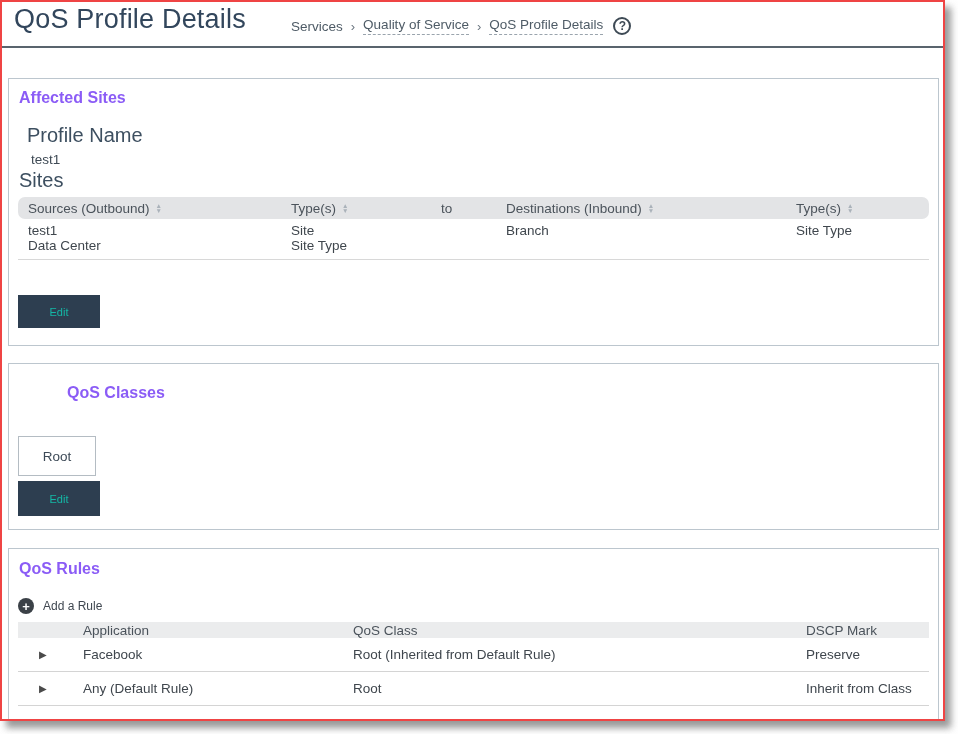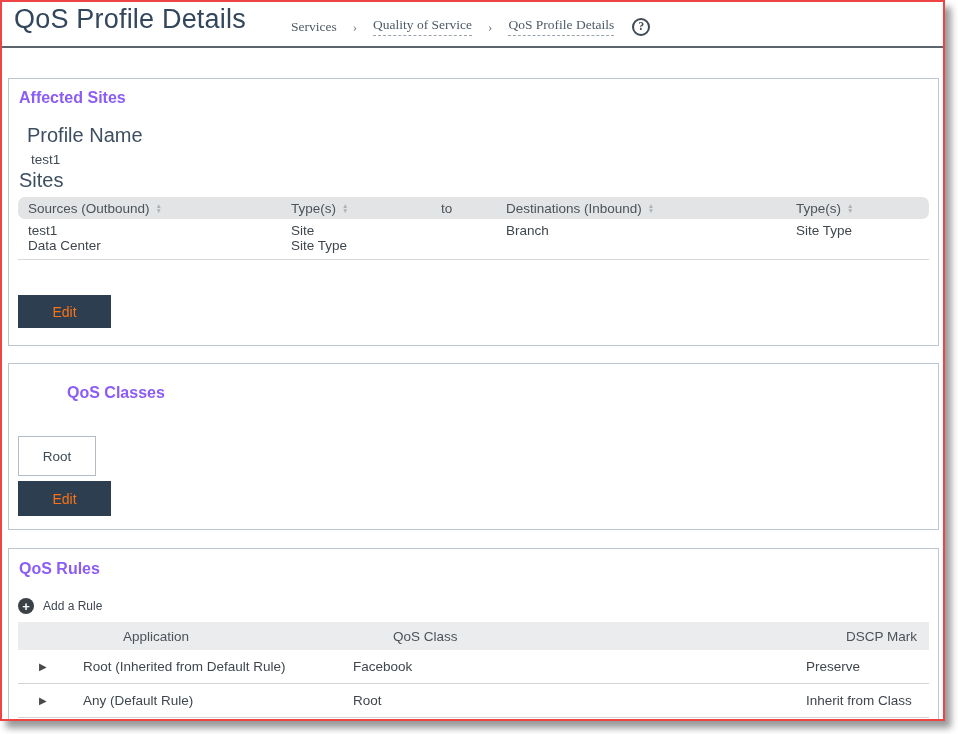--- a/index.html
+++ b/index.html
@@ -8,21 +8,21 @@
     position:absolute; left:0; top:0;
     width:945px; height:721px;
     background:#fff;
     border:2px solid #ef4444;
     box-shadow:6px 7px 7px rgba(110,110,110,0.7);
     overflow:hidden;
   }
   
   .hdr { position:absolute; left:0; top:0; width:100%; height:44px; background:#fff; }
   .page-title { position:absolute; left:12px; top:2px; font-size:27px; font-weight:400; color:#32465c; letter-spacing:0.2px; }
-  .crumbs { position:absolute; left:289px; top:15px; display:flex; align-items:center; gap:16px; font-size:13.5px; color:#4e5b66;font-family:Liberation Serif, serif; }
+  .crumbs { position:absolute; left:289px; top:15px; display:flex; align-items:center; gap:8px; font-size:13.5px; color:#4e5b66; }
   .crumb-link { border-bottom:1px dashed #9aa4ad; padding-bottom:2px; cursor:pointer; }
   .crumb-sep { color:#6b7680; font-size:13px; }
   .help-icon { width:18px; height:18px; border:2px solid #3e4a55; border-radius:50%; color:#3e4a55;
     font-size:12px; font-weight:700; display:flex; align-items:center; justify-content:center; margin-left:2px; cursor:pointer; }
   .hdr-rule { position:absolute; left:0; top:44px; width:100%; border-top:2px solid #59646d; }
   
   .panel { position:absolute; left:6px; width:931px; background:#fff; border:1px solid #bcc6ce; }
   .panel-1 { top:76px; height:268px; }
   .panel-2 { top:361px; height:167px; }
   .panel-3 { top:546px; height:185px; }
@@ -31,31 +31,31 @@
   
   .tbl { position:absolute; left:9px; width:911px; font-size:13.5px; }
   .sites-tbl { top:118px; }
   .sites-head { display:grid; grid-template-columns:263px 150px 65px 290px 1fr; background:#e3e4e6; height:22px; align-items:center; color:#4b535b;border-radius:7px; }
   .sites-head > div { padding-left:10px; white-space:nowrap; cursor:pointer; }
   .sites-head > div.nosort { cursor:default; }
   .sort-ic { display:inline-flex; flex-direction:column; vertical-align:middle; margin-left:6px; line-height:4.5px; font-size:6.5px; color:#aab2ba; }
   .sites-row { display:grid; grid-template-columns:263px 150px 65px 290px 1fr; padding:4px 0 6px 0; border-bottom:1px solid #d8d8d8; color:#3f464d; }
   .sites-row > div { padding-left:10px; line-height:15px; }
   
-  .btn-edit { position:absolute; left:9px; width:93px; height:33px; background:#2d3e50; color:#f97316; border:none;
-    font-size:14px; font-family:"Liberation Sans", sans-serif; cursor:pointer; }
+  .btn-edit { position:absolute; left:9px; width:82px; height:33px; background:#2d3e50; color:#14b8a6; border:none;
+    font-size:11px; font-family:"Liberation Sans", sans-serif; cursor:pointer; }
   .btn-root { position:absolute; left:9px; top:72px; width:78px; height:40px; background:#fff; border:1px solid #b4bcc3;
     font-size:13.5px; color:#3d4a57; font-family:"Liberation Sans", sans-serif; cursor:pointer; }
   
   .add-rule { position:absolute; left:9px; top:49px; display:flex; align-items:center; gap:9px; cursor:pointer; }
   .plus-ic { width:16px; height:16px; border-radius:50%; background:#3b4147; color:#fff; font-size:13px; font-weight:700;
     display:flex; align-items:center; justify-content:center; line-height:1; }
   .add-rule-label { font-size:12px; color:#3f4750; }
   .rules-tbl { top:73px; }
-  .rules-head { display:grid; grid-template-columns:65px 270px 453px 1fr; background:#ebeced; height:28px; align-items:center; color:#4b535b;padding-left:40px; }
+  .rules-head { display:grid; grid-template-columns:65px 270px 453px 1fr; background:#ebeced; height:16px; align-items:center; color:#4b535b; }
   .rules-row { display:grid; grid-template-columns:65px 270px 453px 1fr; height:34px; align-items:center; border-bottom:1px solid #d4d4d4; color:#3f464d; }
   .expand-ic { font-size:10px; color:#4a4a4a; padding-left:21px; cursor:pointer; }
 </style>
 </head>
 <body>
 
 <div class="window">
 
   <div class="hdr">
     <div class="page-title">QoS Profile Details</div>
@@ -144,22 +144,22 @@
 
     <div class="tbl rules-tbl">
       <div class="rules-head">
         <div></div>
         <div>Application</div>
         <div>QoS Class</div>
         <div>DSCP Mark</div>
       </div>
       <div class="rules-row">
         <div class="expand-ic">▶</div>
+        <div>Facebook</div>
         <div>Root (Inherited from Default Rule)</div>
-        <div>Facebook</div>
         <div>Preserve</div>
       </div>
       <div class="rules-row">
         <div class="expand-ic">▶</div>
         <div>Any (Default Rule)</div>
         <div>Root</div>
         <div>Inherit from Class</div>
       </div>
     </div>
   </div>

